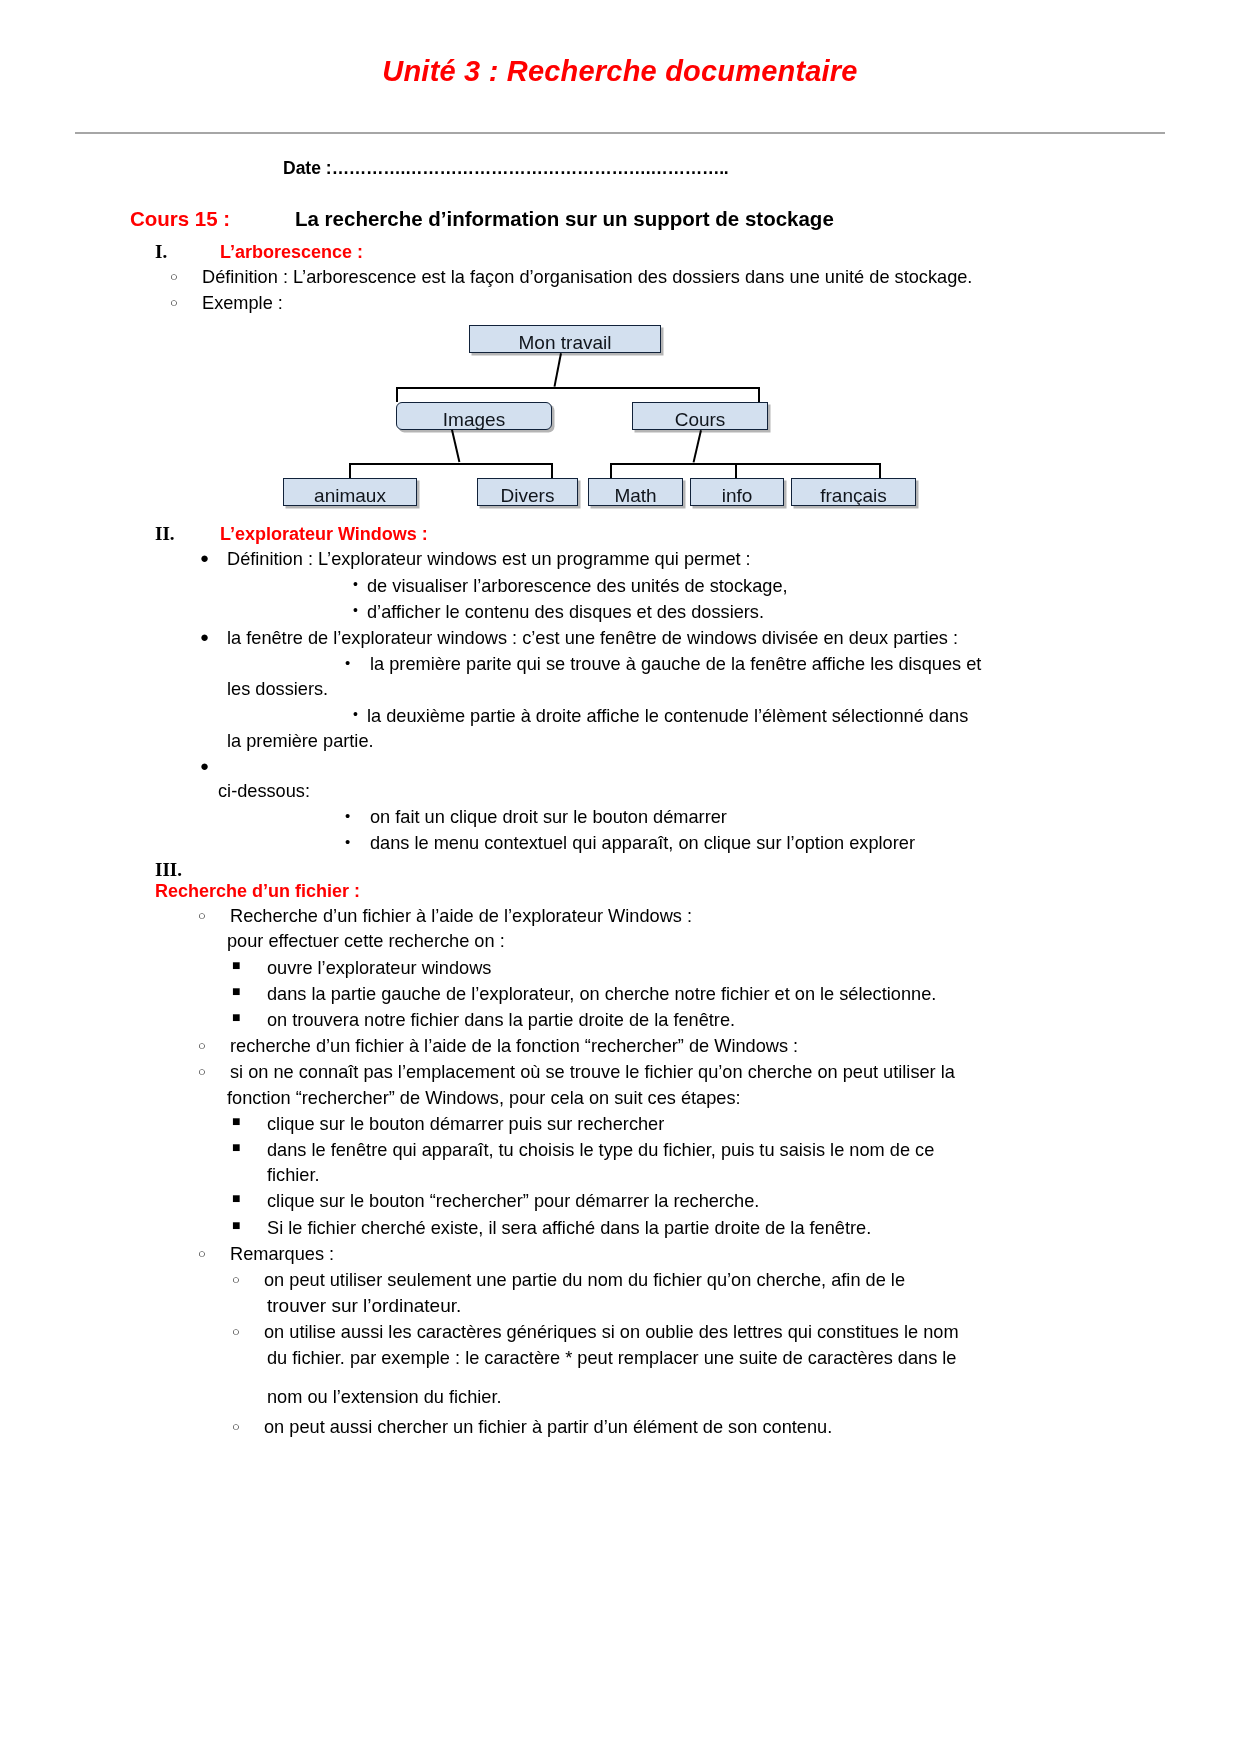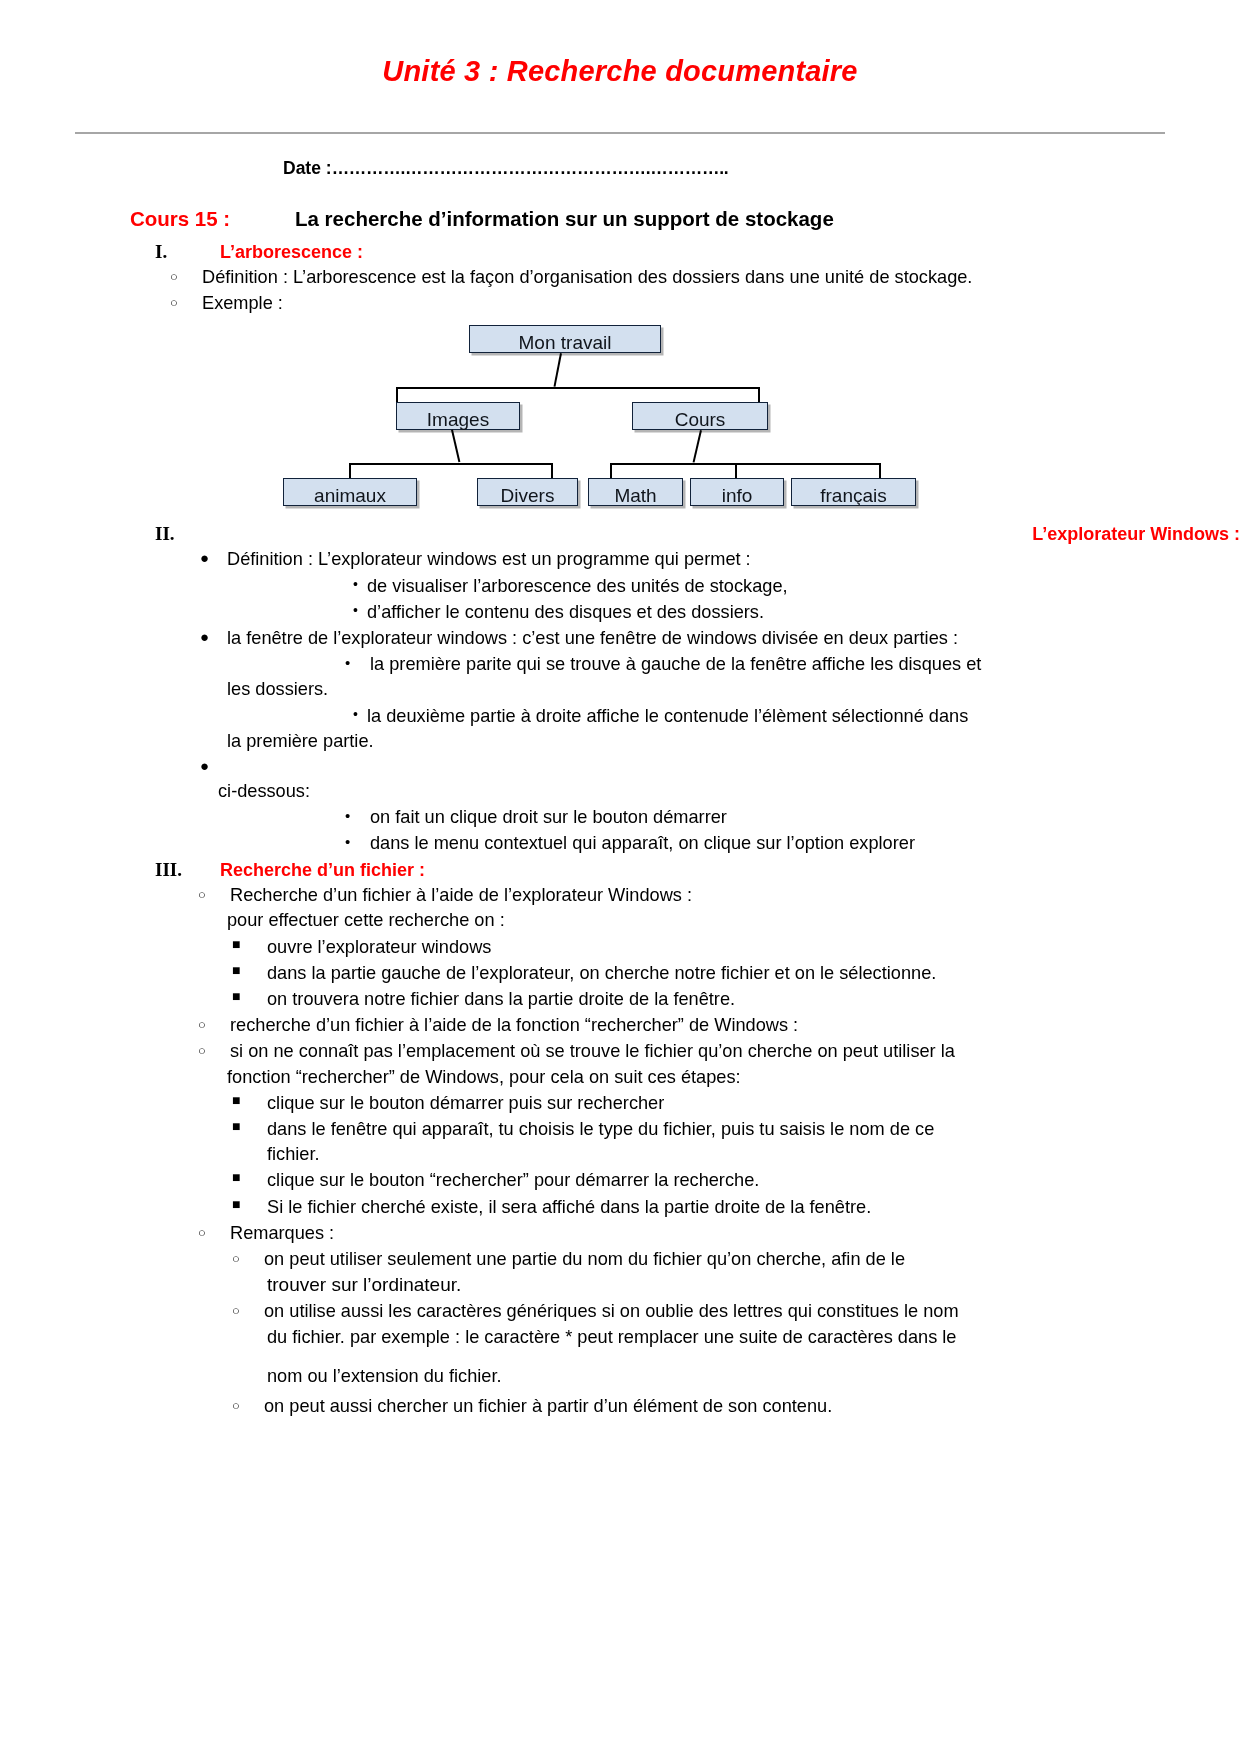--- a/index.html
+++ b/index.html
@@ -199,21 +199,21 @@
 
     <div class="node" style="left:469px; top:6px; width:192px; height:28px;">
       <span>Mon travail</span>
     </div>
 
     <div class="diag" style="left:560px; top:34px; height:34px; transform: rotate(11deg);"></div>
     <div class="edge h" style="left:396px; top:68px; width:363px;"></div>
     <div class="edge v" style="left:396px; top:68px; height:15px;"></div>
     <div class="edge v" style="left:758px; top:68px; height:15px;"></div>
 
-    <div class="node" style="left:396px; top:83px; width:124px; height:28px;">
+    <div class="node" style="left:396px; top:83px; width:156px; height:28px;border-radius:6px;">
       <span>Images</span>
     </div>
     <div class="node" style="left:632px; top:83px; width:136px; height:28px;">
       <span>Cours</span>
     </div>
 
     <div class="diag" style="left:451px; top:111px; height:33px; transform: rotate(-13deg);"></div>
     <div class="edge h" style="left:349px; top:144px; width:203px;"></div>
     <div class="edge v" style="left:349px; top:144px; height:15px;"></div>
     <div class="edge v" style="left:551px; top:144px; height:15px;"></div>
@@ -234,21 +234,21 @@
       <span>Math</span>
     </div>
     <div class="node" style="left:690px; top:159px; width:94px; height:28px;">
       <span>info</span>
     </div>
     <div class="node" style="left:791px; top:159px; width:125px; height:28px;">
       <span>français</span>
     </div>
   </div>
 
-  <div class="section-head" style="margin-top:4px;justify-content:space-between;">
+  <div class="section-head" style="margin-top:4px;">
     <div class="roman">II.</div>
     <div class="section-title">L’explorateur Windows :</div>
   </div>
 
   <div class="li lvl-disc">
     <span class="bullet">●</span>
     <span class="txt">Définition : L’explorateur windows est un programme qui permet :</span>
   </div>
   <div class="li lvl-sub">
     <span class="bullet">•</span>
@@ -280,21 +280,21 @@
   <div class="cont-195">ci-dessous:</div>
   <div class="li lvl-sub2">
     <span class="bullet">•</span>
     <span class="txt">on fait un clique droit sur le bouton démarrer</span>
   </div>
   <div class="li lvl-sub2">
     <span class="bullet">•</span>
     <span class="txt">dans le menu contextuel qui apparaît, on clique sur l’option explorer</span>
   </div>
 
-  <div class="section-head" style="margin-top:4px;">
+  <div class="section-head" style="margin-top:4px;flex-direction:column;">
     <div class="roman">III.</div>
     <div class="section-title">Recherche d’un fichier :</div>
   </div>
 
   <div class="li lvl-circ" style="padding-left:198px;">
     <span class="bullet">○</span>
     <span class="txt">Recherche d’un fichier à l’aide de l’explorateur Windows :</span>
   </div>
   <div class="cont-227">pour effectuer cette recherche on :</div>
   <div class="li lvl-sq" style="padding-left:232px;">

